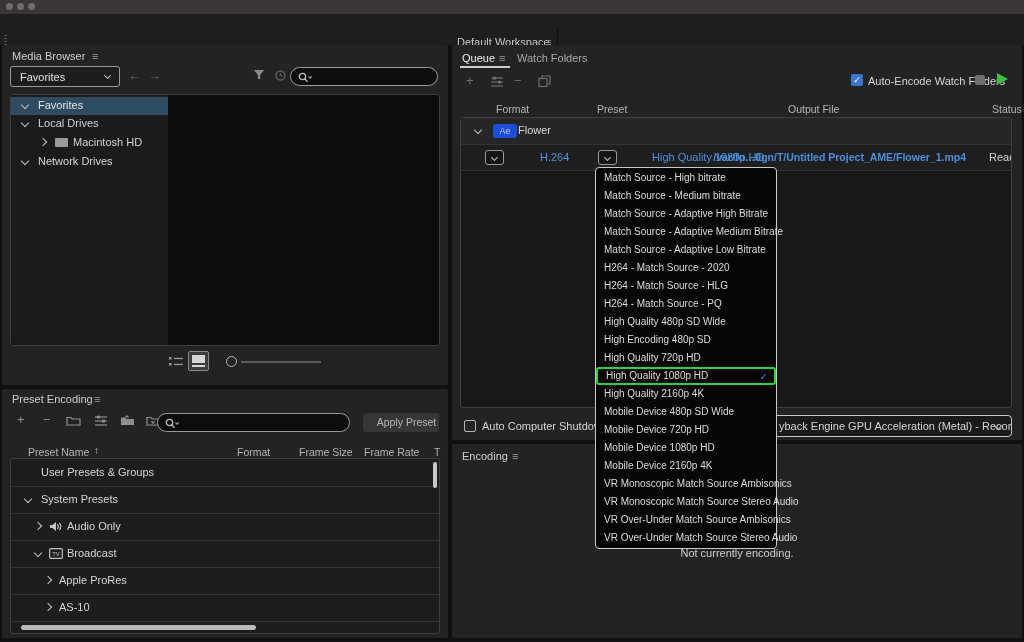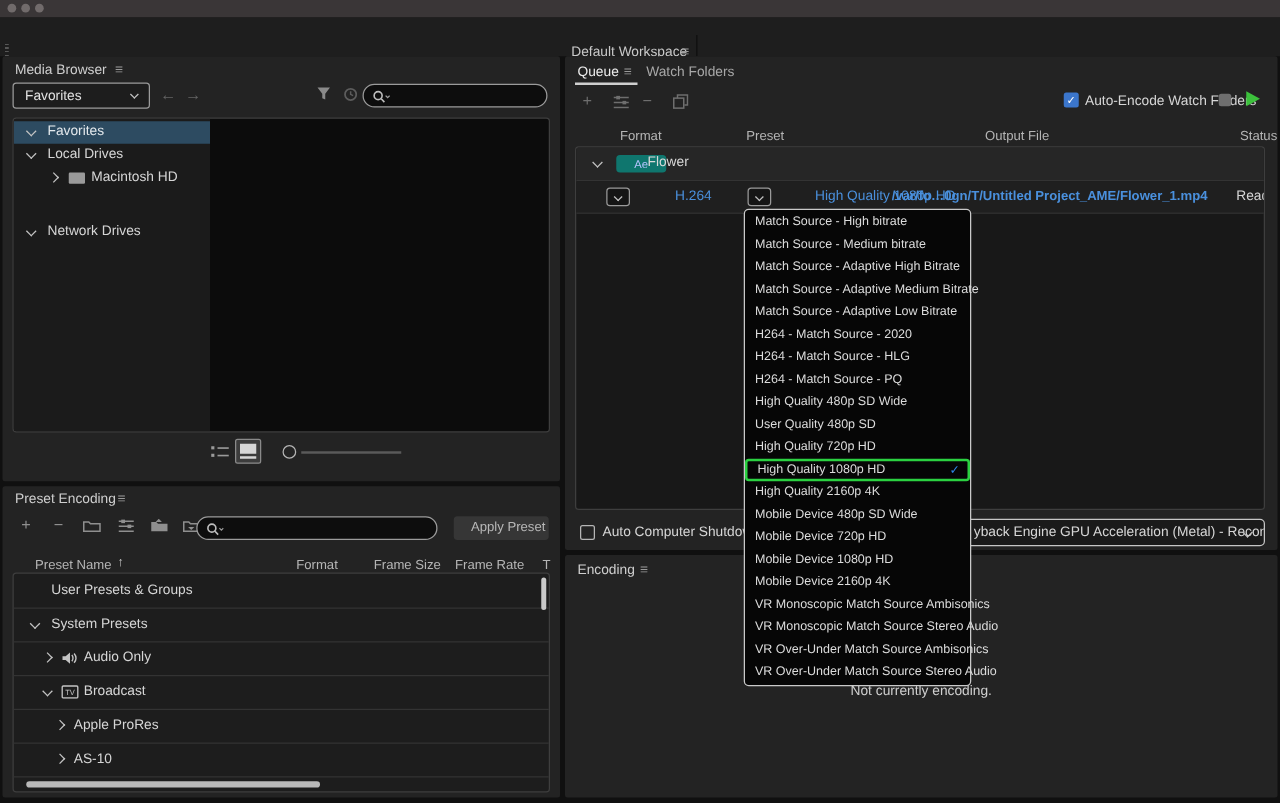--- a/index.html
+++ b/index.html
@@ -62,21 +62,21 @@
   .scroll-h { background:#b9b9b9; border-radius:3px; }
   .scroll-v { background:#c9c9c9; border-radius:3px; }
 
   .icon-gray { color:#8f8f8f; font-size:13px; }
   .toolbar-ic { color:#6e6e6e; font-size:13px; }
 
   .play-ic { width:0; height:0; border-left:11px solid #3cc13c;
              border-top:6px solid transparent; border-bottom:6px solid transparent; }
   .stop-ic { width:10px; height:10px; background:#6f6f6f; border-radius:2px; }
 
-  .ae-badge { width:40px; height:14px; background:#0f766e; border-radius:3px; color:#b6c4ff;
+  .ae-badge { width:24px; height:14px; background:#1d4ed8; border-radius:3px; color:#b6c4ff;
               font-size:9px; text-align:center; line-height:14px; }
 </style>
 </head>
 <body>
 
 <div id="app">
 
   <div class="abs titlebar">
     <div class="abs tl" style="left:6px;"></div>
     <div class="abs tl" style="left:17px;"></div>
@@ -124,21 +124,21 @@
       </div>
       <div class="abs" style="left:0; top:20px; width:157px; height:18px;">
         <span class="abs chv chv-down" style="left:11px; top:5px;"></span>
         <span class="abs label-txt" style="left:27px; top:2px;">Local Drives</span>
       </div>
       <div class="abs" style="left:0; top:39px; width:157px; height:18px;">
         <span class="abs chv chv-right" style="left:29px; top:5px;"></span>
         <span class="abs" style="left:44px; top:4px; width:13px; height:9px; background:#9a9a9a; border-radius:1px;"></span>
         <span class="abs label-txt" style="left:62px; top:2px;">Macintosh HD</span>
       </div>
-      <div class="abs" style="left:0; top:58px; width:157px; height:18px;margin-top:24px;">
+      <div class="abs" style="left:0; top:58px; width:157px; height:18px;">
         <span class="abs chv chv-down" style="left:11px; top:5px;"></span>
         <span class="abs label-txt" style="left:27px; top:2px;">Network Drives</span>
       </div>
     </div>
 
     <svg class="abs" style="left:166px; top:310px;" width="16" height="13" viewBox="0 0 16 13">
       <rect x="1" y="2" width="2.5" height="2.5" fill="#9a9a9a"></rect>
         <rect x="6" y="2.8" width="9" height="1.3" fill="#9a9a9a"></rect>
       <rect x="1" y="8" width="2.5" height="2.5" fill="#9a9a9a"></rect>
         <rect x="6" y="8.8" width="9" height="1.3" fill="#9a9a9a"></rect>
@@ -309,21 +309,21 @@
   <div class="abs preset-menu">
     <div class="menu-item">Match Source - High bitrate</div>
     <div class="menu-item">Match Source - Medium bitrate</div>
     <div class="menu-item">Match Source - Adaptive High Bitrate</div>
     <div class="menu-item">Match Source - Adaptive Medium Bitrate</div>
     <div class="menu-item">Match Source - Adaptive Low Bitrate</div>
     <div class="menu-item">H264 - Match Source - 2020</div>
     <div class="menu-item">H264 - Match Source - HLG</div>
     <div class="menu-item">H264 - Match Source - PQ</div>
     <div class="menu-item">High Quality 480p SD Wide</div>
-    <div class="menu-item">User Quality 480p SD</div>
+    <div class="menu-item">High Encoding 480p SD</div>
     <div class="menu-item">High Quality 720p HD</div>
     <div class="menu-item selected">
       <span>High Quality 1080p HD</span>
       <span class="menu-check">✓</span>
     </div>
     <div class="menu-item">High Quality 2160p 4K</div>
     <div class="menu-item">Mobile Device 480p SD Wide</div>
     <div class="menu-item">Mobile Device 720p HD</div>
     <div class="menu-item">Mobile Device 1080p HD</div>
     <div class="menu-item">Mobile Device 2160p 4K</div>

